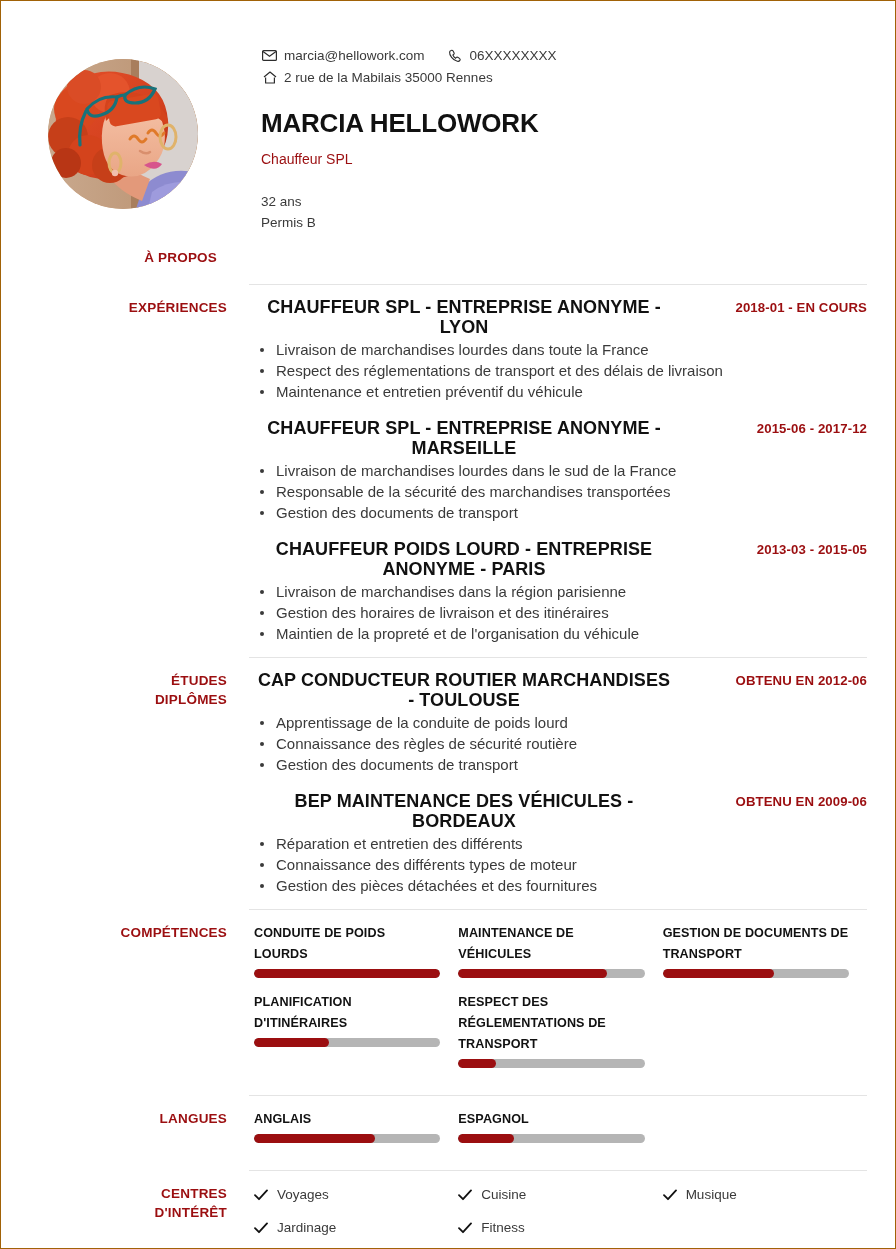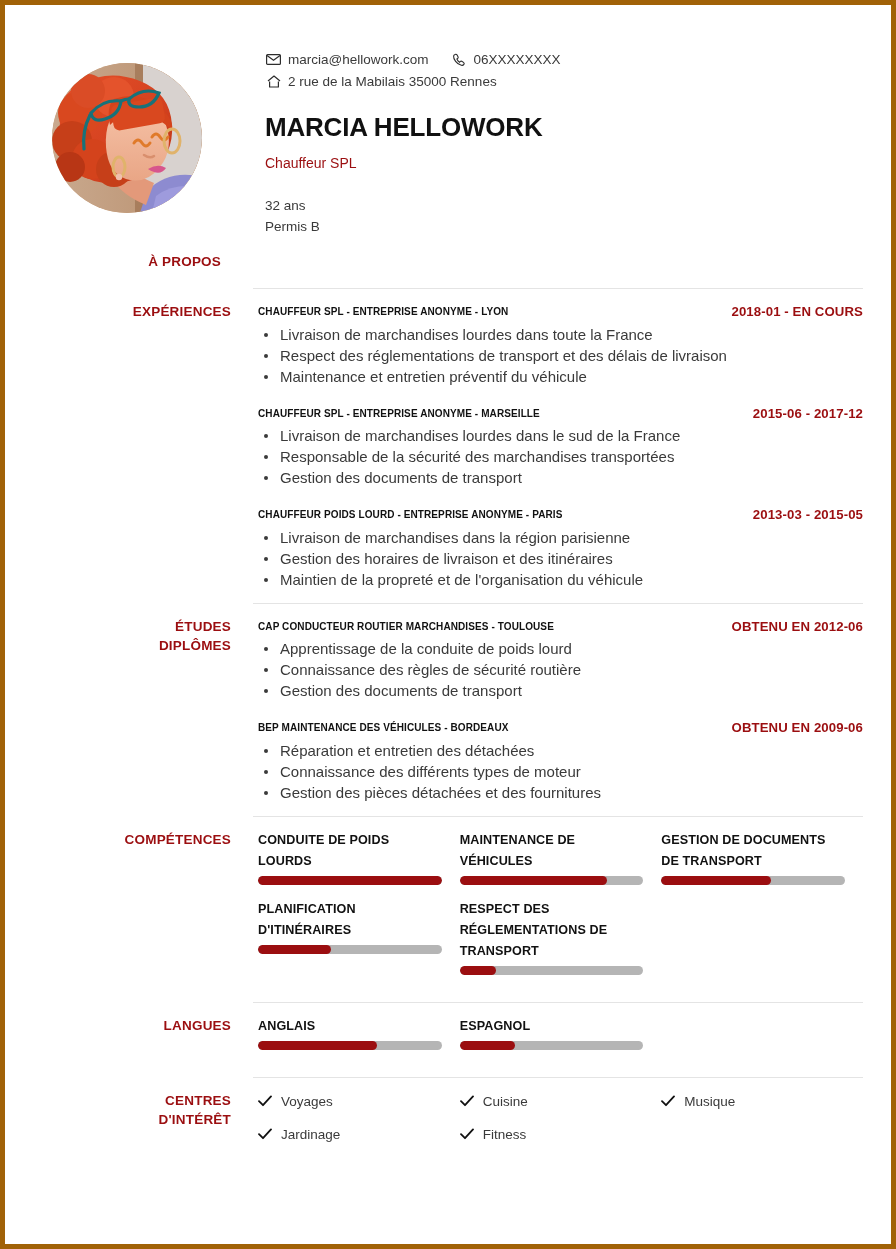--- a/index.html
+++ b/index.html
@@ -14,21 +14,21 @@
     font-family: "Liberation Sans", sans-serif;
     color: #2d2d2d;
     position: relative;
     overflow: hidden;
   }
 
   .page {
     width: 896px;
     height: 1249px;
     background: #ffffff;
-    border: 5px solid #a16207;
+    border: 1px solid #a16207;
     position: relative;
     padding: 0;
   }
 
   
   .row {
     display: flex;
     align-items: flex-start;
   }
 
@@ -151,26 +151,27 @@
   .entry { margin-bottom: 17px; }
   .entry:last-child { margin-bottom: 0; }
 
   .entry-head {
     display: flex;
     justify-content: space-between;
     align-items: flex-start;
   }
 
   .entry-title {
-    font-size: 10px;
+    font-size: 18px;
     font-weight: bold;
     color: #111111;
     line-height: 19.5px;
     letter-spacing: 0.1px;
     max-width: 420px;
+    text-align: center;
   }
 
   .entry-date {
     font-size: 13.2px;
     font-weight: bold;
     color: #9b0e10;
     white-space: nowrap;
     line-height: 19.5px;
     letter-spacing: 0.1px;
     padding-left: 10px;
@@ -448,21 +449,21 @@
             <li>Connaissance des règles de sécurité routière</li>
             <li>Gestion des documents de transport</li>
           </ul>
         </div>
         <div class="entry">
           <div class="entry-head">
             <div class="entry-title">BEP MAINTENANCE DES VÉHICULES - BORDEAUX</div>
             <div class="entry-date">OBTENU EN 2009-06</div>
           </div>
           <ul class="entry-list">
-            <li>Réparation et entretien des détachées</li>
+            <li>Réparation et entretien des différents</li>
             <li>Connaissance des différents types de moteur</li>
             <li>Gestion des pièces détachées et des fournitures</li>
           </ul>
         </div>
       </div>
   </div>
 
   <div class="divider"></div>
 
   <div class="row section-block">

